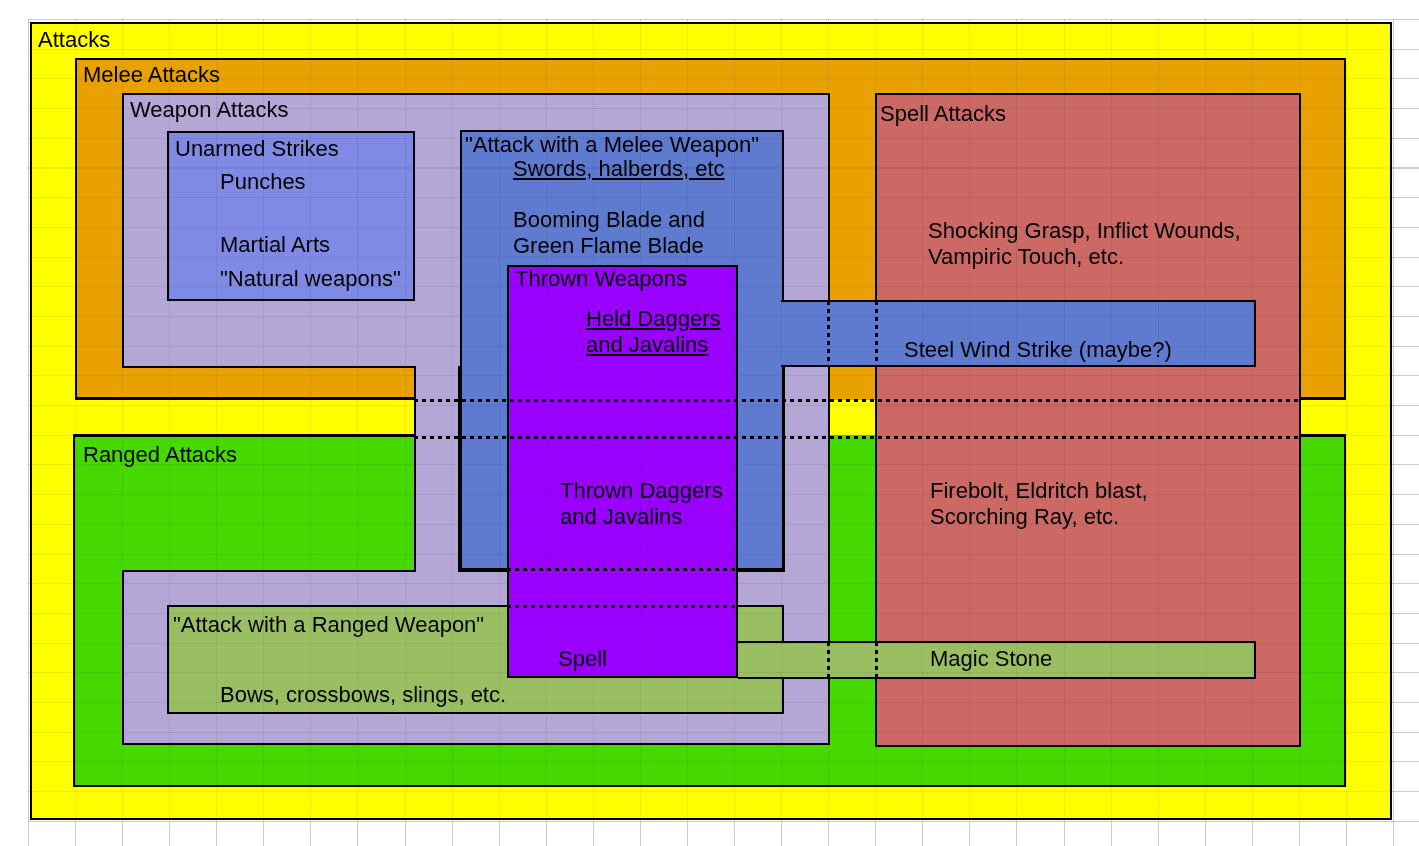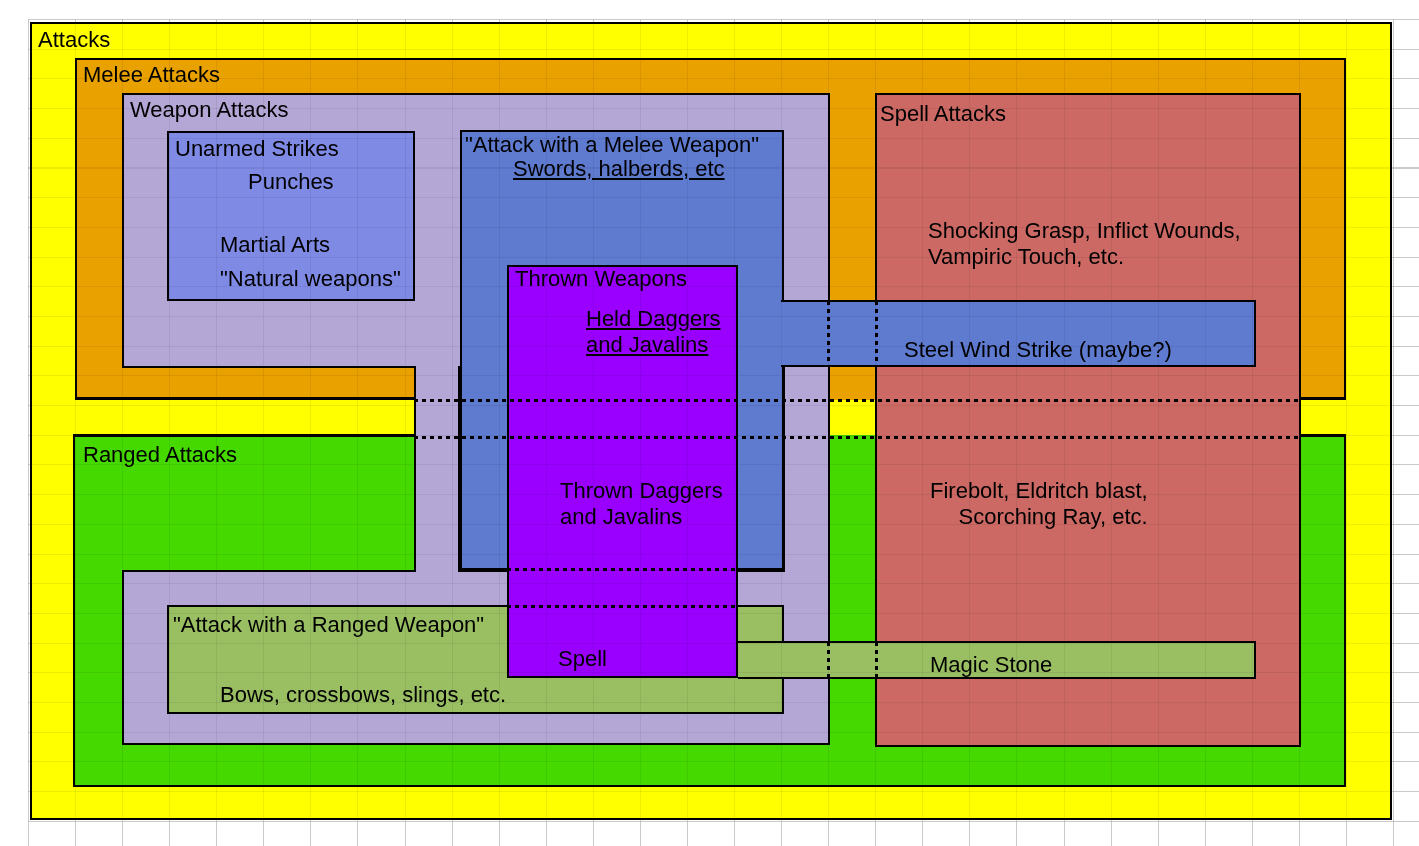--- a/index.html
+++ b/index.html
@@ -80,35 +80,35 @@
   #dot-v2b{left:875px;top:642px;height:36px;}
 
   
   .lbl{position:absolute;color:#000;font-size:22px;line-height:26px;
        white-space:pre-line;z-index:50;}
   .nowrap{white-space:nowrap;}
   #lbl-attacks       {left:38px; top:27px;}
   #lbl-melee         {left:83px; top:62px;}
   #lbl-weapon        {left:130px;top:97px;}
   #lbl-unarmed       {left:175px;top:136px;}
-  #lbl-punches       {left:220px;top:169px;margin-left:28px;}
+  #lbl-punches       {left:220px;top:169px;}
   #lbl-martial       {left:220px;top:232px;text-align:center;}
   #lbl-natural       {left:220px;top:266px;}
   #lbl-meleeweapon   {left:465px;top:132px;}
   #lbl-swords        {left:513px;top:156px;text-decoration:underline;}
   #lbl-booming       {left:513px;top:207px;}
   #lbl-thrownweapons {left:515px;top:266px;}
   #lbl-held          {left:586px;top:306px;text-decoration:underline;}
   #lbl-throwndaggers {left:560px;top:478px;}
   #lbl-darts         {left:558px;top:646px;}
   #lbl-spell         {left:880px;top:101px;}
   #lbl-shocking      {left:928px;top:218px;}
   #lbl-steel         {left:904px;top:337px;}
-  #lbl-firebolt      {left:930px;top:478px;text-align:right;}
-  #lbl-magic         {left:930px;top:646px;margin-top:6px;}
+  #lbl-firebolt      {left:930px;top:478px;}
+  #lbl-magic         {left:930px;top:646px;}
   #lbl-ranged        {left:83px; top:442px;}
   #lbl-rangedweapon  {left:173px;top:612px;}
   #lbl-bows          {left:220px;top:682px;}
 </style>
 </head>
 <body>
 
 <div id="canvas">
   <div id="grid-base" class="gridlayer"></div>
 
@@ -150,20 +150,22 @@
 
   <div id="lbl-attacks" class="lbl nowrap">Attacks</div>
   <div id="lbl-melee" class="lbl nowrap">Melee Attacks</div>
   <div id="lbl-weapon" class="lbl nowrap">Weapon Attacks</div>
   <div id="lbl-unarmed" class="lbl nowrap">Unarmed Strikes</div>
   <div id="lbl-punches" class="lbl nowrap">Punches</div>
   <div id="lbl-martial" class="lbl nowrap">Martial Arts</div>
   <div id="lbl-natural" class="lbl nowrap">"Natural weapons"</div>
   <div id="lbl-meleeweapon" class="lbl nowrap">"Attack with a Melee Weapon"</div>
   <div id="lbl-swords" class="lbl nowrap">Swords, halberds, etc</div>
+  <div id="lbl-booming" class="lbl">Booming Blade and
+Green Flame Blade</div>
   <div id="lbl-thrownweapons" class="lbl nowrap">Thrown Weapons</div>
   <div id="lbl-held" class="lbl">Held Daggers
 and Javalins</div>
   <div id="lbl-throwndaggers" class="lbl">Thrown Daggers
 and Javalins</div>
   <div id="lbl-darts" class="lbl nowrap">Spell</div>
   <div id="lbl-spell" class="lbl nowrap">Spell Attacks</div>
   <div id="lbl-shocking" class="lbl">Shocking Grasp, Inflict Wounds,
 Vampiric Touch, etc.</div>
   <div id="lbl-steel" class="lbl nowrap">Steel Wind Strike (maybe?)</div>

